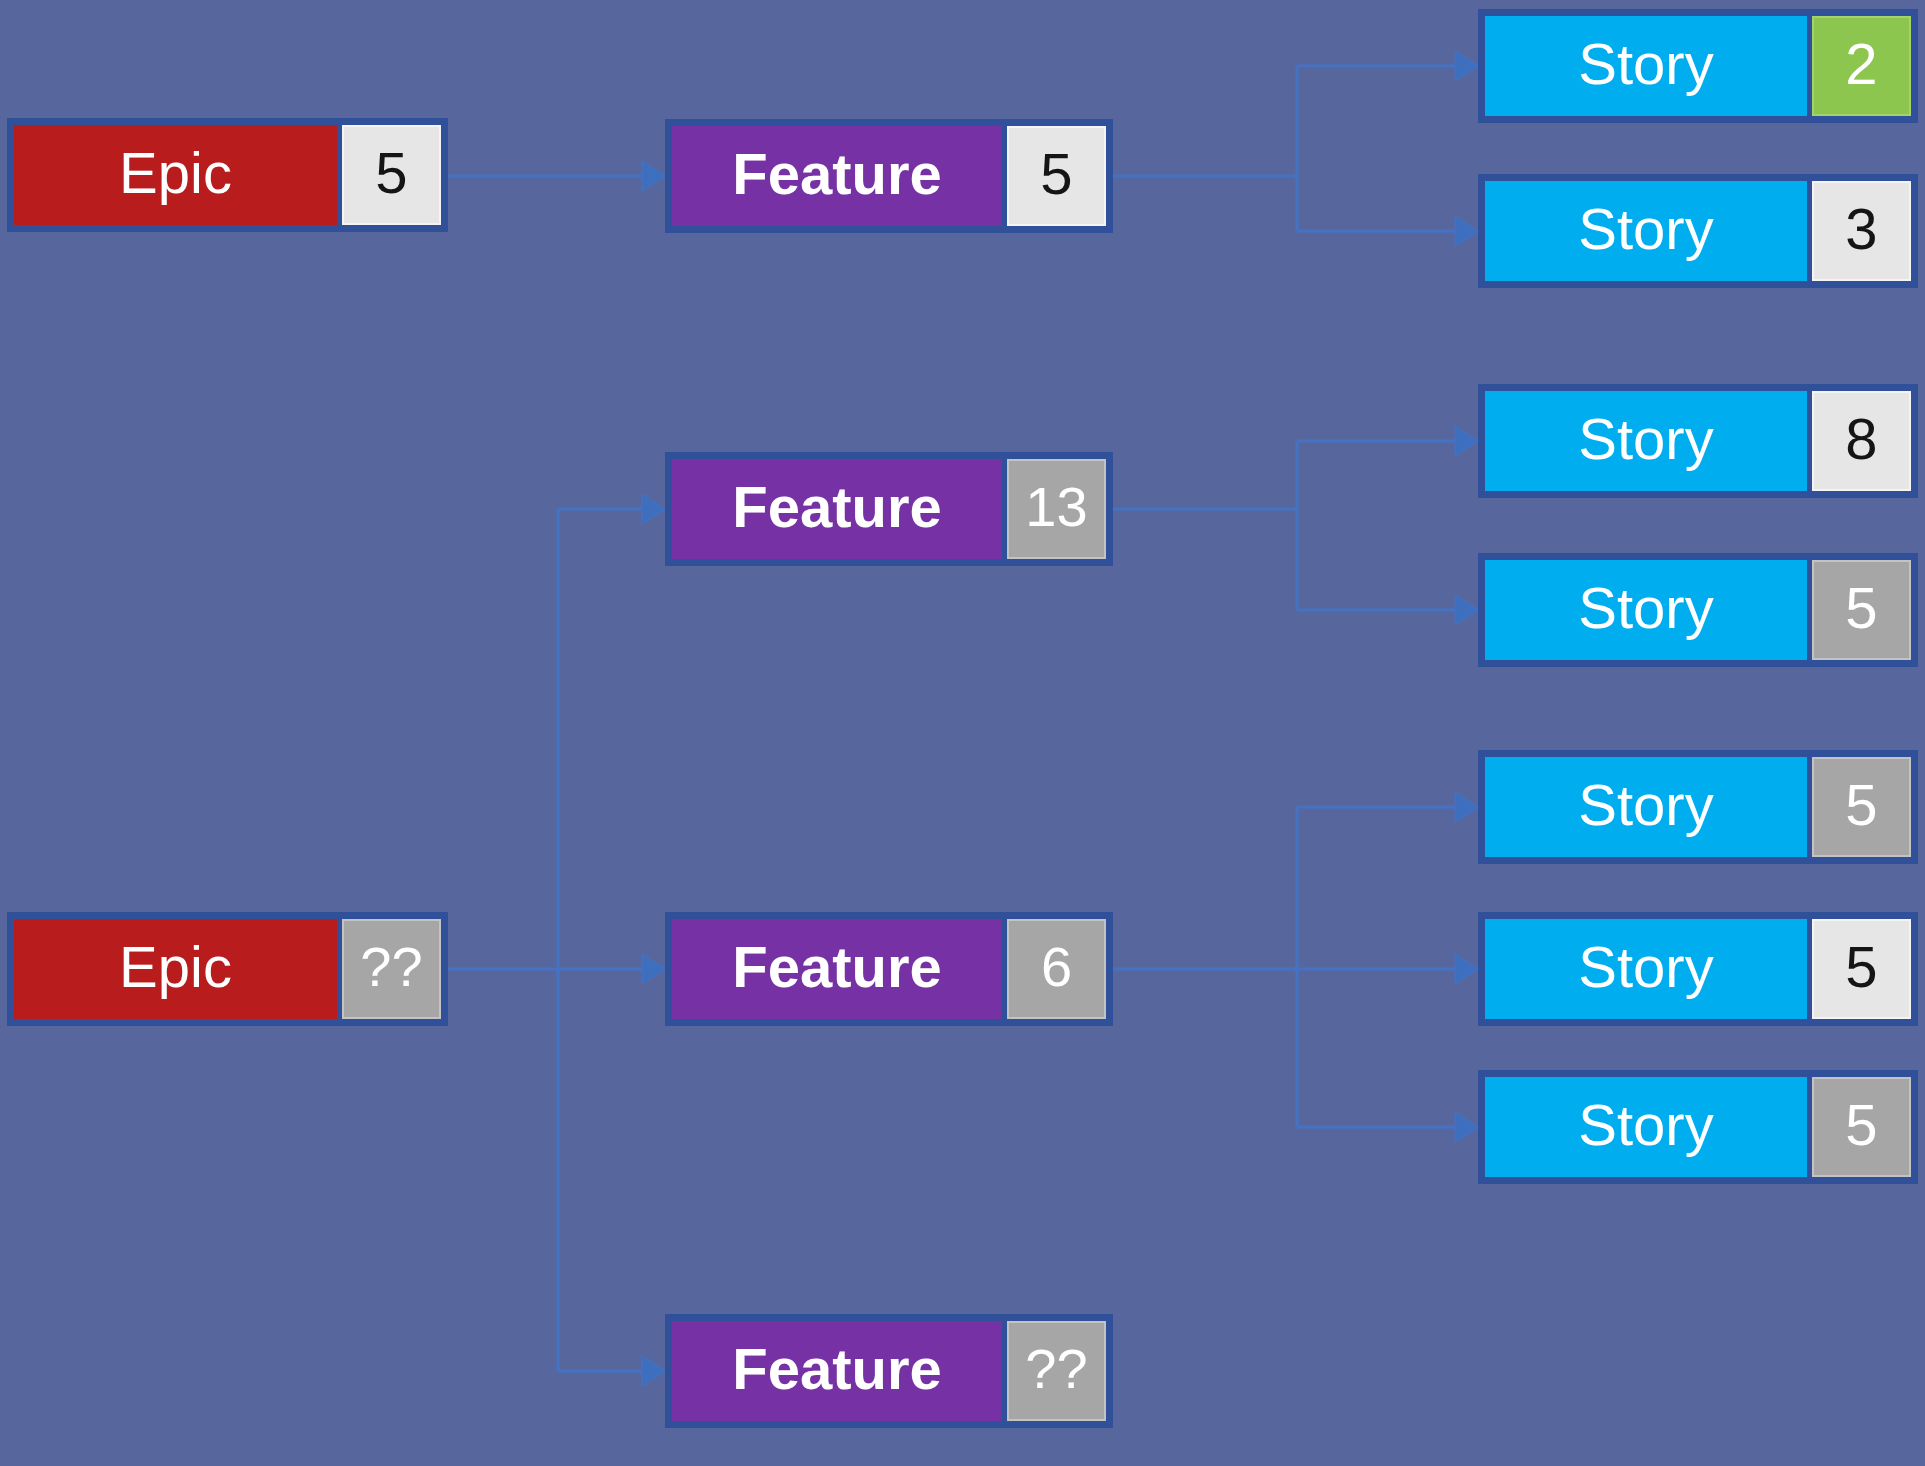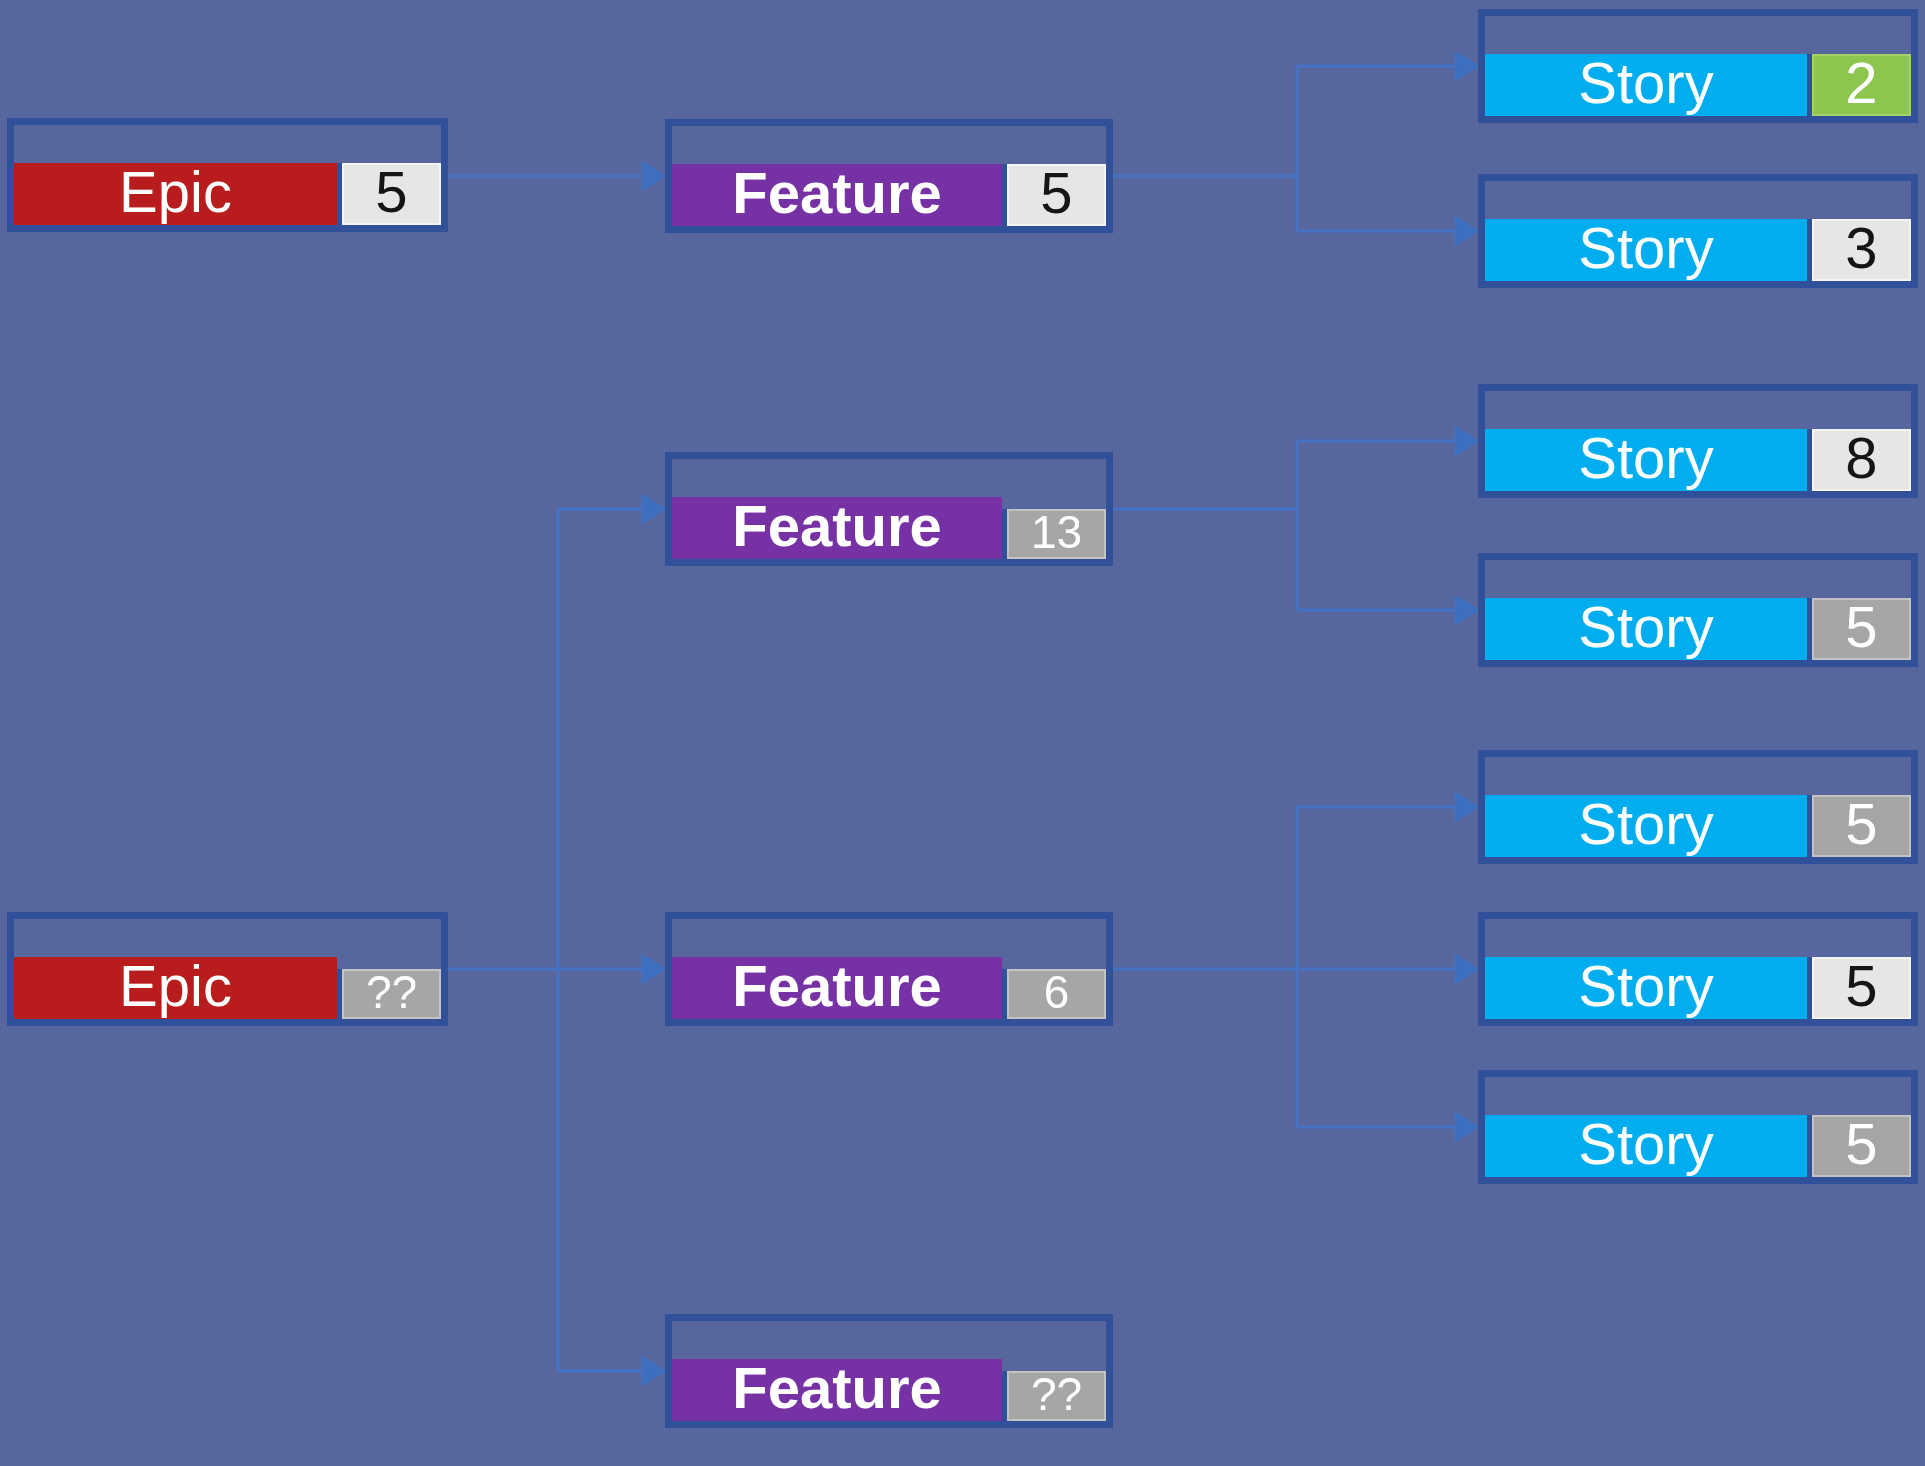--- a/index.html
+++ b/index.html
@@ -27,21 +27,20 @@
     fill: #3E6FBE;
     stroke: #4472C4;
     stroke-width: 1;
   }
 
   .node {
     position: absolute;
     display: flex;
     box-sizing: border-box;
     border: 7px solid #30519A;
-    align-items: flex-end;
   }
   .node .label {
     flex: 1;
     display: flex;
     align-items: center;
     justify-content: center;
     color: #ffffff;
     font-size: 58px;
     line-height: 1;
     padding-bottom: 4px;
@@ -57,21 +56,21 @@
     padding-bottom: 4px;
     box-sizing: border-box;
   }
   .epic    .label { background: #b91c1c; }
   .feature .label { background: #7632A4; font-weight: bold; }
   .story   .label { background: #00AEEF; }
 
   .badge.light { background: #E7E6E6; color: #151515; box-shadow: inset 0 0 0 2px #f4f4f4; }
   .badge.gray  { background: #A6A6A6; color: #ffffff; box-shadow: inset 0 0 0 2px #c3c3c3; }
   .badge.green { background: #8DC64F; color: #ffffff; box-shadow: inset 0 0 0 2px #a3d36a; }
-  .badge.sm    { font-size: 46px; }
+  .badge.sm    { font-size: 56px; }
 
   
   .pos-epic1    { left: 7px;    top: 118px;  width: 441px; height: 114px; }
   .pos-feature1 { left: 665px;  top: 119px;  width: 448px; height: 114px; }
   .pos-story1   { left: 1478px; top: 9px;    width: 440px; height: 114px; }
   .pos-story2   { left: 1478px; top: 174px;  width: 440px; height: 114px; }
   .pos-feature2 { left: 665px;  top: 452px;  width: 448px; height: 114px; }
   .pos-story3   { left: 1478px; top: 384px;  width: 440px; height: 114px; }
   .pos-story4   { left: 1478px; top: 553px;  width: 440px; height: 114px; }
   .pos-epic2    { left: 7px;    top: 912px;  width: 441px; height: 114px; }

